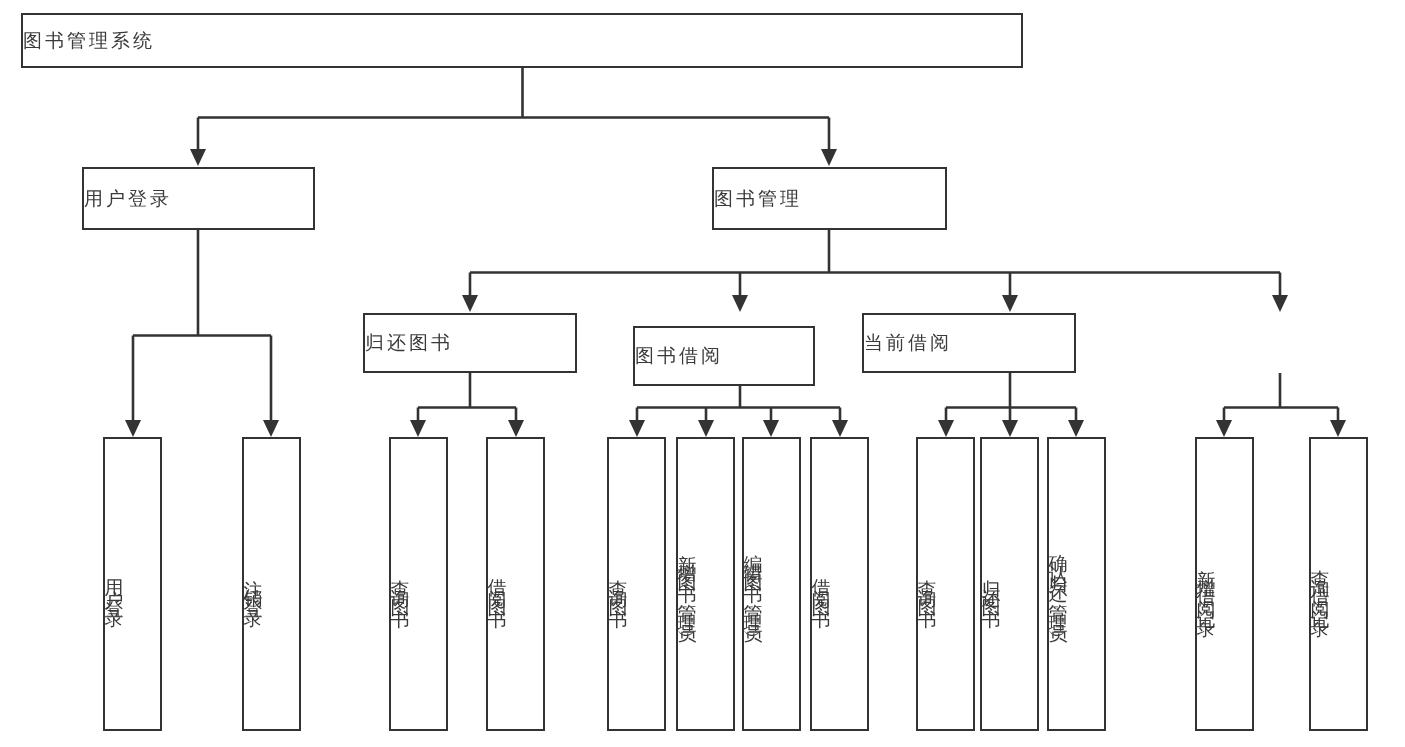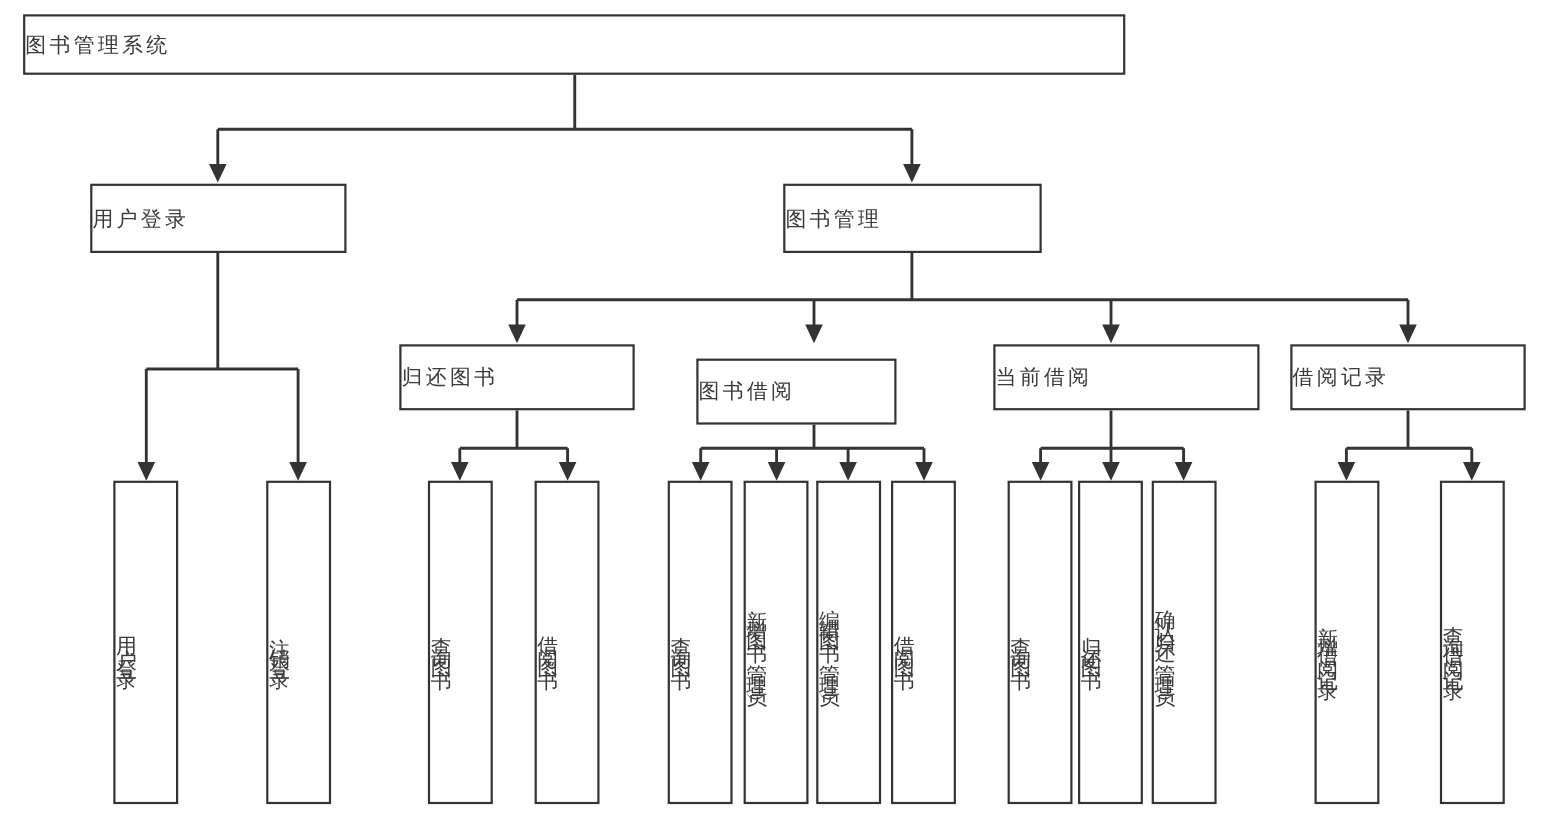--- a/index.html
+++ b/index.html
@@ -44,21 +44,21 @@
     font-size: 19px;
     letter-spacing: 10px;
     line-height: 1;
   }
   
   .n-root  { left: 21px;  top: 13px;  width: 1002px; height: 55px; }
   .n-l2a   { left: 82px;  top: 167px; width: 233px;  height: 63px; }
   .n-l2b   { left: 712px; top: 167px; width: 235px;  height: 63px; }
   .n-l3a   { left: 363px;  top: 313px; width: 214px; height: 60px; }
   .n-l3b   { left: 633px;  top: 326px; width: 182px; height: 60px; }
-  .n-l3c   { left: 903px;  top: 313px; width: 242px; height: 60px; font-family: Liberation Mono, monospace; }
+  .n-l3c   { left: 862px;  top: 313px; width: 214px; height: 60px; font-family: Liberation Mono, monospace; }
   .n-l3d   { left: 1173px; top: 313px; width: 214px; height: 60px; }
   .leaf    { top: 437px; width: 59px; height: 294px; }
   .g1a { left: 103px; }  .g1b { left: 242px; }
   .g2a { left: 389px; }  .g2b { left: 486px; }
   .g3a { left: 607px; }  .g3b { left: 676px; }  .g3c { left: 742px; }  .g3d { left: 810px; }
   .g4a { left: 916px; }  .g4b { left: 980px; }  .g4c { left: 1047px; }
   .g5a { left: 1195px; } .g5b { left: 1309px; }
   .watermark {
     position: absolute;
     right: 5px;
@@ -148,23 +148,20 @@
 
   <div class="node h-node n-l3a">
     <span>归还图书</span>
   </div>
   <div class="node h-node n-l3b">
     <span>图书借阅</span>
   </div>
   <div class="node h-node n-l3c">
     <span>当前借阅</span>
   </div>
-  <div class="node h-node n-l3d">
-    <span>借阅记录</span>
-  </div>
 
   <div class="node v-node leaf g1a">
     <span>用户登录</span>
   </div>
   <div class="node v-node leaf g1b">
     <span>注销登录</span>
   </div>
 
   <div class="node v-node leaf g2a">
     <span>查询图书</span>

